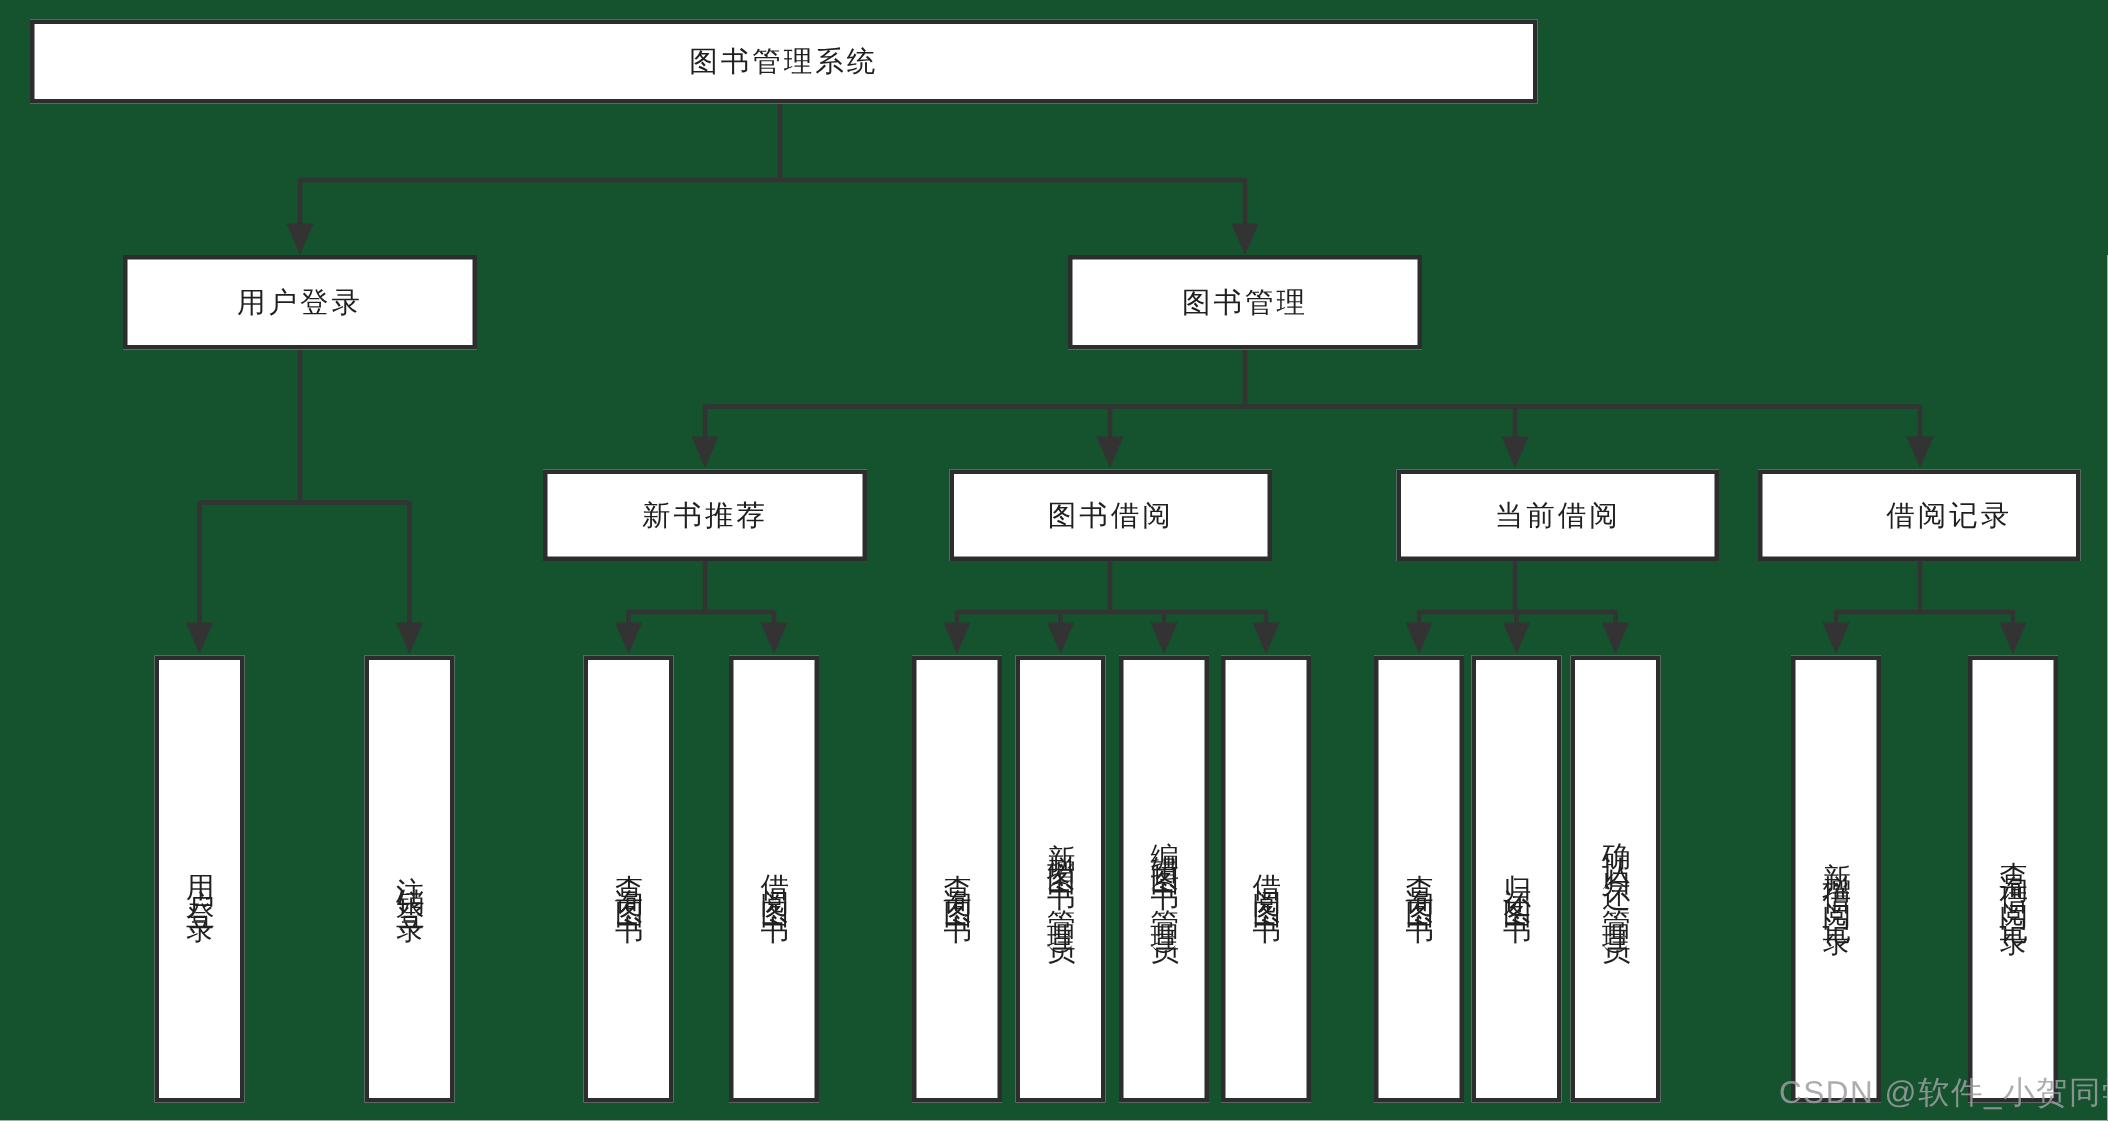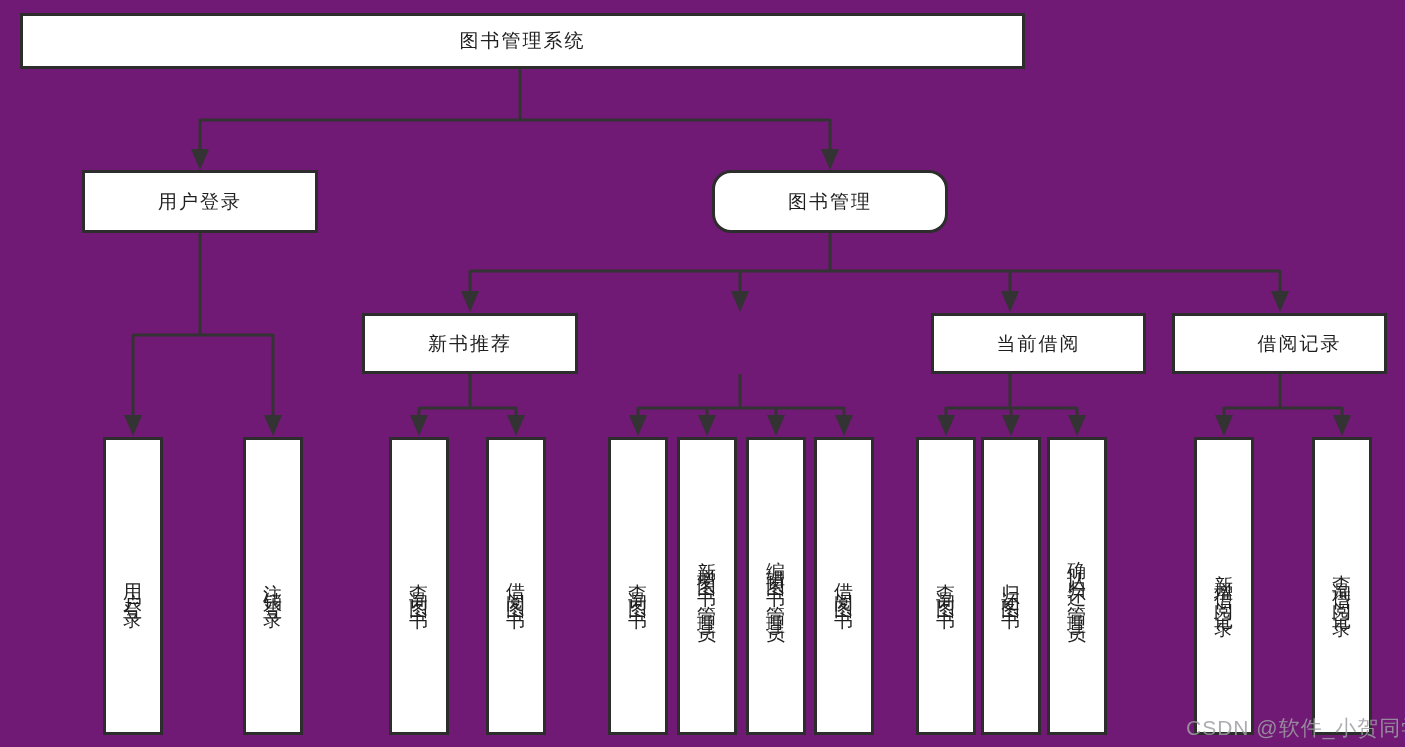--- a/index.html
+++ b/index.html
@@ -5,21 +5,21 @@
   html, body {
     margin: 0;
     padding: 0;
     background: #ffffff;
     font-family: "Liberation Sans", sans-serif;
   }
   .canvas {
     position: relative;
     width: 1405px;
     height: 747px;
-    background: #701a75;
+    background: #14532d;
     overflow: hidden;
   }
   svg.connectors {
     position: absolute;
     left: 0; top: 0;
     width: 1405px;
     height: 747px;
   }
   .box {
     position: absolute;
@@ -37,21 +37,21 @@
   .vbox .vtext {
     writing-mode: vertical-rl;
     text-orientation: mixed;
     letter-spacing: 9px;
     line-height: 1;
     letter-spacing: 9px;
   }
   
   .n-root          { left: 20px;   top: 13px;  width: 1005px; height: 56px; }
   .n-user-login    { left: 82px;   top: 170px; width: 236px;  height: 63px; }
-  .n-book-mgmt     { left: 712px;  top: 170px; width: 236px;  height: 63px; border-radius: 19px; }
+  .n-book-mgmt     { left: 712px;  top: 170px; width: 236px;  height: 63px; }
   .n-new-book-rec  { left: 362px;  top: 313px; width: 216px;  height: 61px; font-family: Liberation Mono, monospace; }
   .n-book-borrow   { left: 633px;  top: 313px; width: 215px;  height: 61px; }
   .n-current-borrow{ left: 903px;  top: 313px; width: 215px;  height: 61px; margin-left: 28px; }
   .n-borrow-records{ left: 1172px; top: 313px; width: 215px;  height: 61px; padding-left: 40px; }
   
   .leaf { top: 437px; width: 60px; height: 298px; }
   .n-leaf-user-login     { left: 103px; }
   .n-leaf-logout         { left: 243px; }
   .n-rec-query-books     { left: 389px; }
   .n-rec-borrow-books    { left: 486px; }
@@ -125,20 +125,23 @@
   <div class="box n-user-login">
     <span>用户登录</span>
   </div>
   <div class="box n-book-mgmt">
     <span>图书管理</span>
   </div>
 
   <div class="box n-new-book-rec">
     <span>新书推荐</span>
   </div>
+  <div class="box n-book-borrow">
+    <span>图书借阅</span>
+  </div>
   <div class="box n-current-borrow">
     <span>当前借阅</span>
   </div>
   <div class="box n-borrow-records">
     <span>借阅记录</span>
   </div>
 
   <div class="box vbox leaf n-leaf-user-login">
     <span class="vtext">用户登录</span>
   </div>

